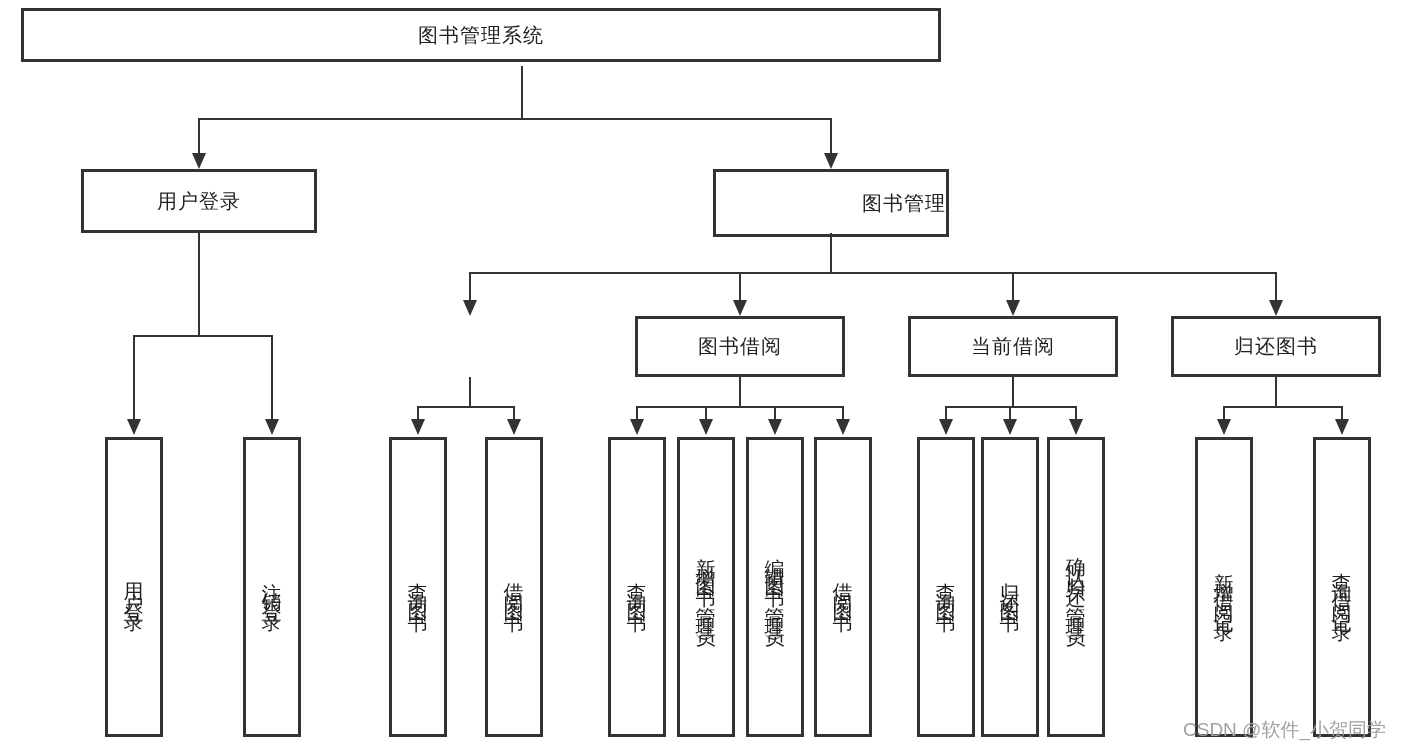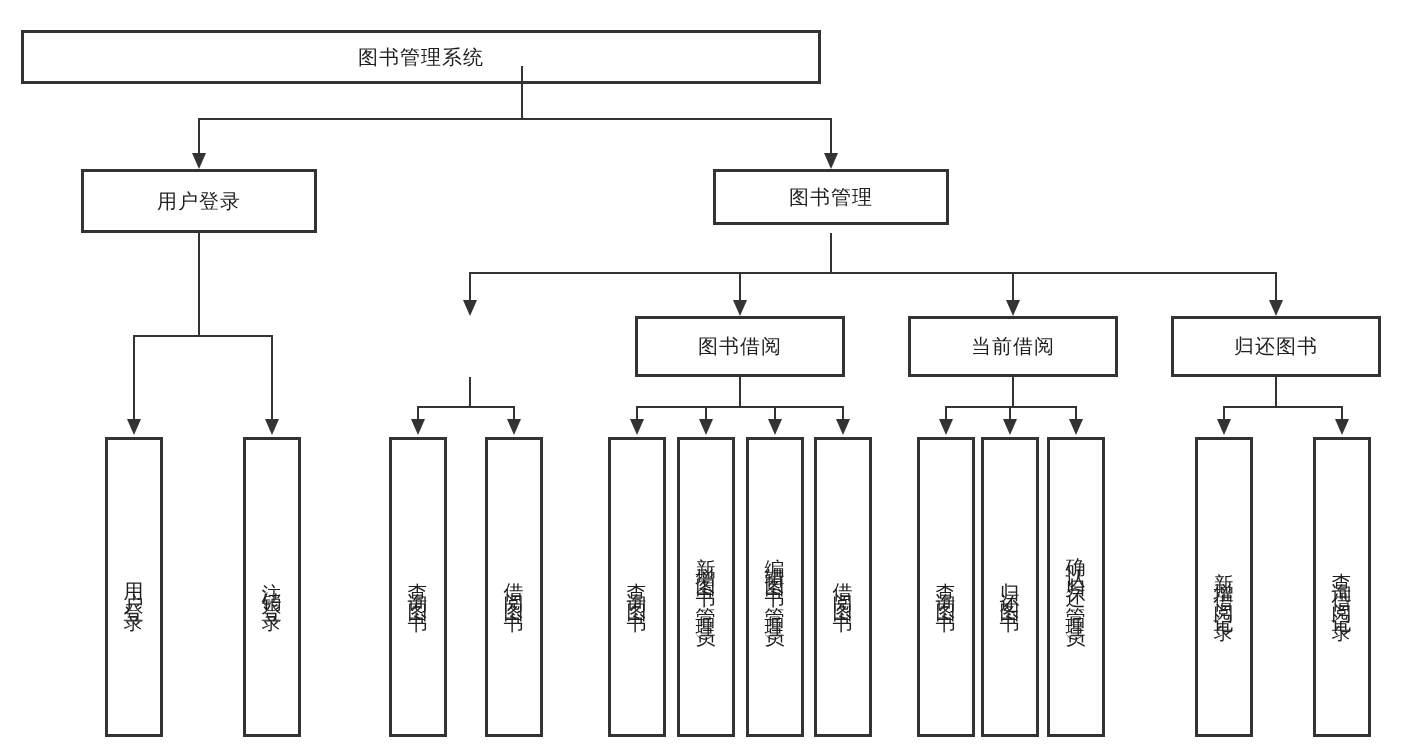--- a/index.html
+++ b/index.html
@@ -56,28 +56,28 @@
     color: #a0a0a0;
     white-space: nowrap;
     z-index: 10;
   }
 </style>
 </head>
 <body>
 
 <div class="canvas">
 
-  <div class="box" style="left:21px;top:30px;width:800px;height:54px;">
+  <div class="box" style="left:21px;top:8px;width:920px;height:54px;">
     <span class="hlabel">图书管理系统</span>
   </div>
 
   <div class="box" style="left:81px;top:169px;width:236px;height:64px;">
     <span class="hlabel">用户登录</span>
   </div>
-  <div class="box" style="left:713px;top:169px;width:236px;height:56px;">
+  <div class="box" style="left:713px;top:169px;width:236px;height:68px;justify-content:flex-end;">
     <span class="hlabel">图书管理</span>
   </div>
 
   <div class="box" style="left:908px;top:316px;width:210px;height:61px;">
     <span class="hlabel">当前借阅</span>
   </div>
   <div class="box" style="left:635px;top:316px;width:210px;height:61px;">
     <span class="hlabel">图书借阅</span>
   </div>
   <div class="box" style="left:1171px;top:316px;width:210px;height:61px;">
@@ -180,14 +180,15 @@
   <div class="vl" style="left:1075px;top:407px;height:14px;"></div>
   <div class="arr" style="left:1069px;top:419px;"></div>
 
   <div class="vl" style="left:1275px;top:377px;height:31px;"></div>
   <div class="hl" style="left:1223px;top:406px;width:120px;"></div>
   <div class="vl" style="left:1223px;top:407px;height:14px;"></div>
   <div class="arr" style="left:1217px;top:419px;"></div>
   <div class="vl" style="left:1341px;top:407px;height:14px;"></div>
   <div class="arr" style="left:1335px;top:419px;"></div>
 
+  <div class="watermark">CSDN @软件_小贺同学</div>
 
 </div>
 
 </body></html>

